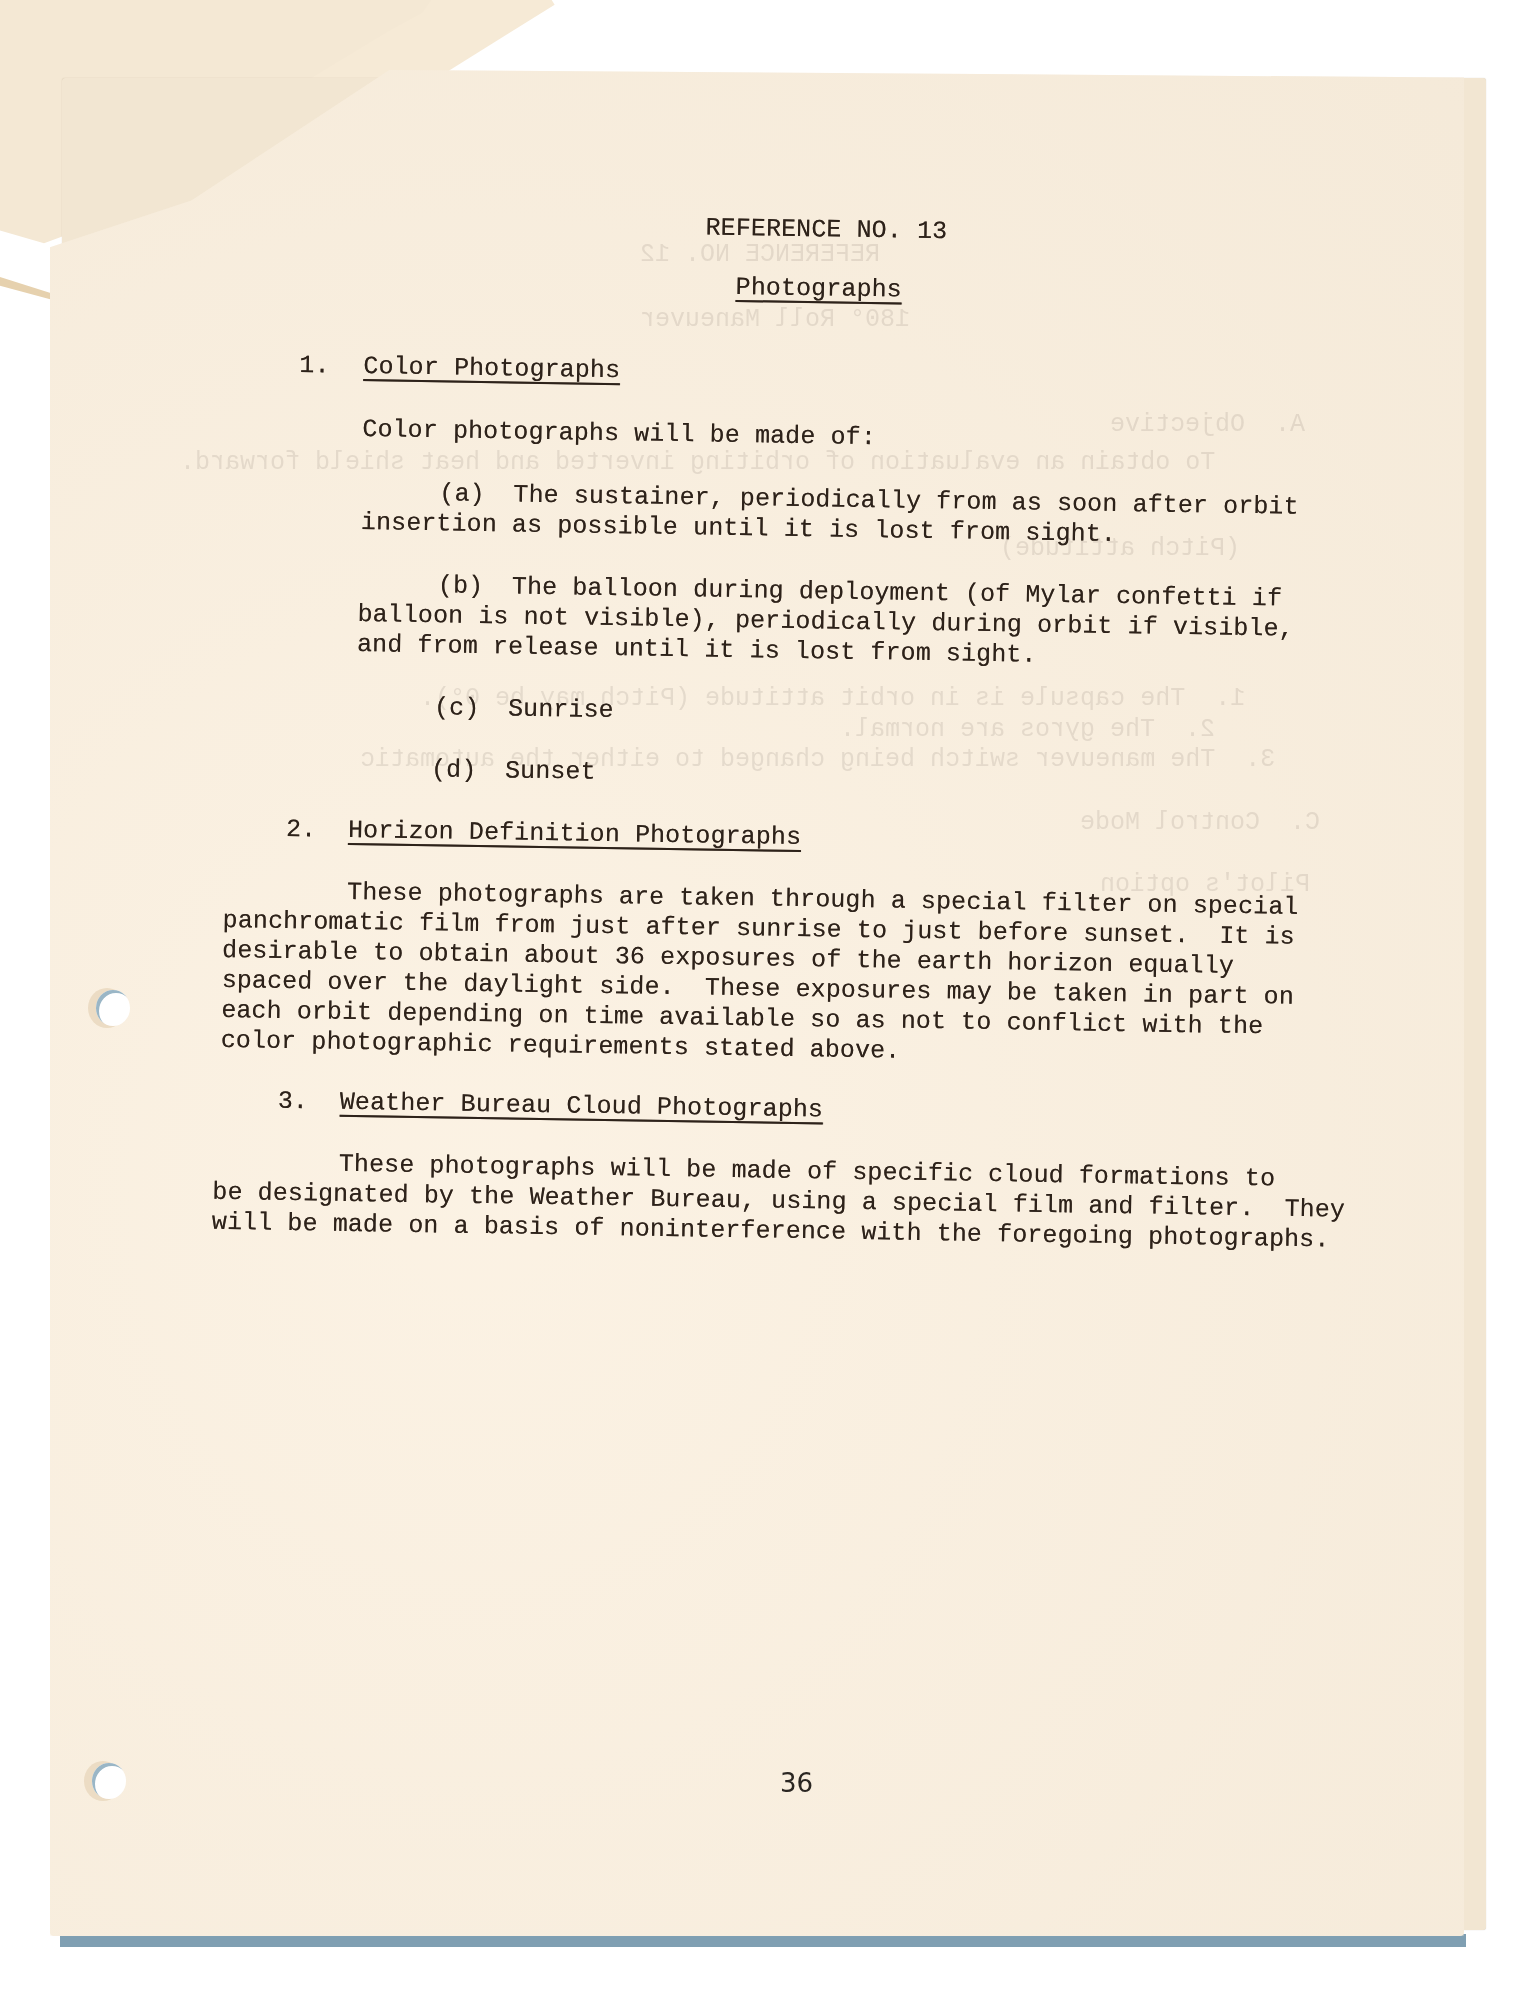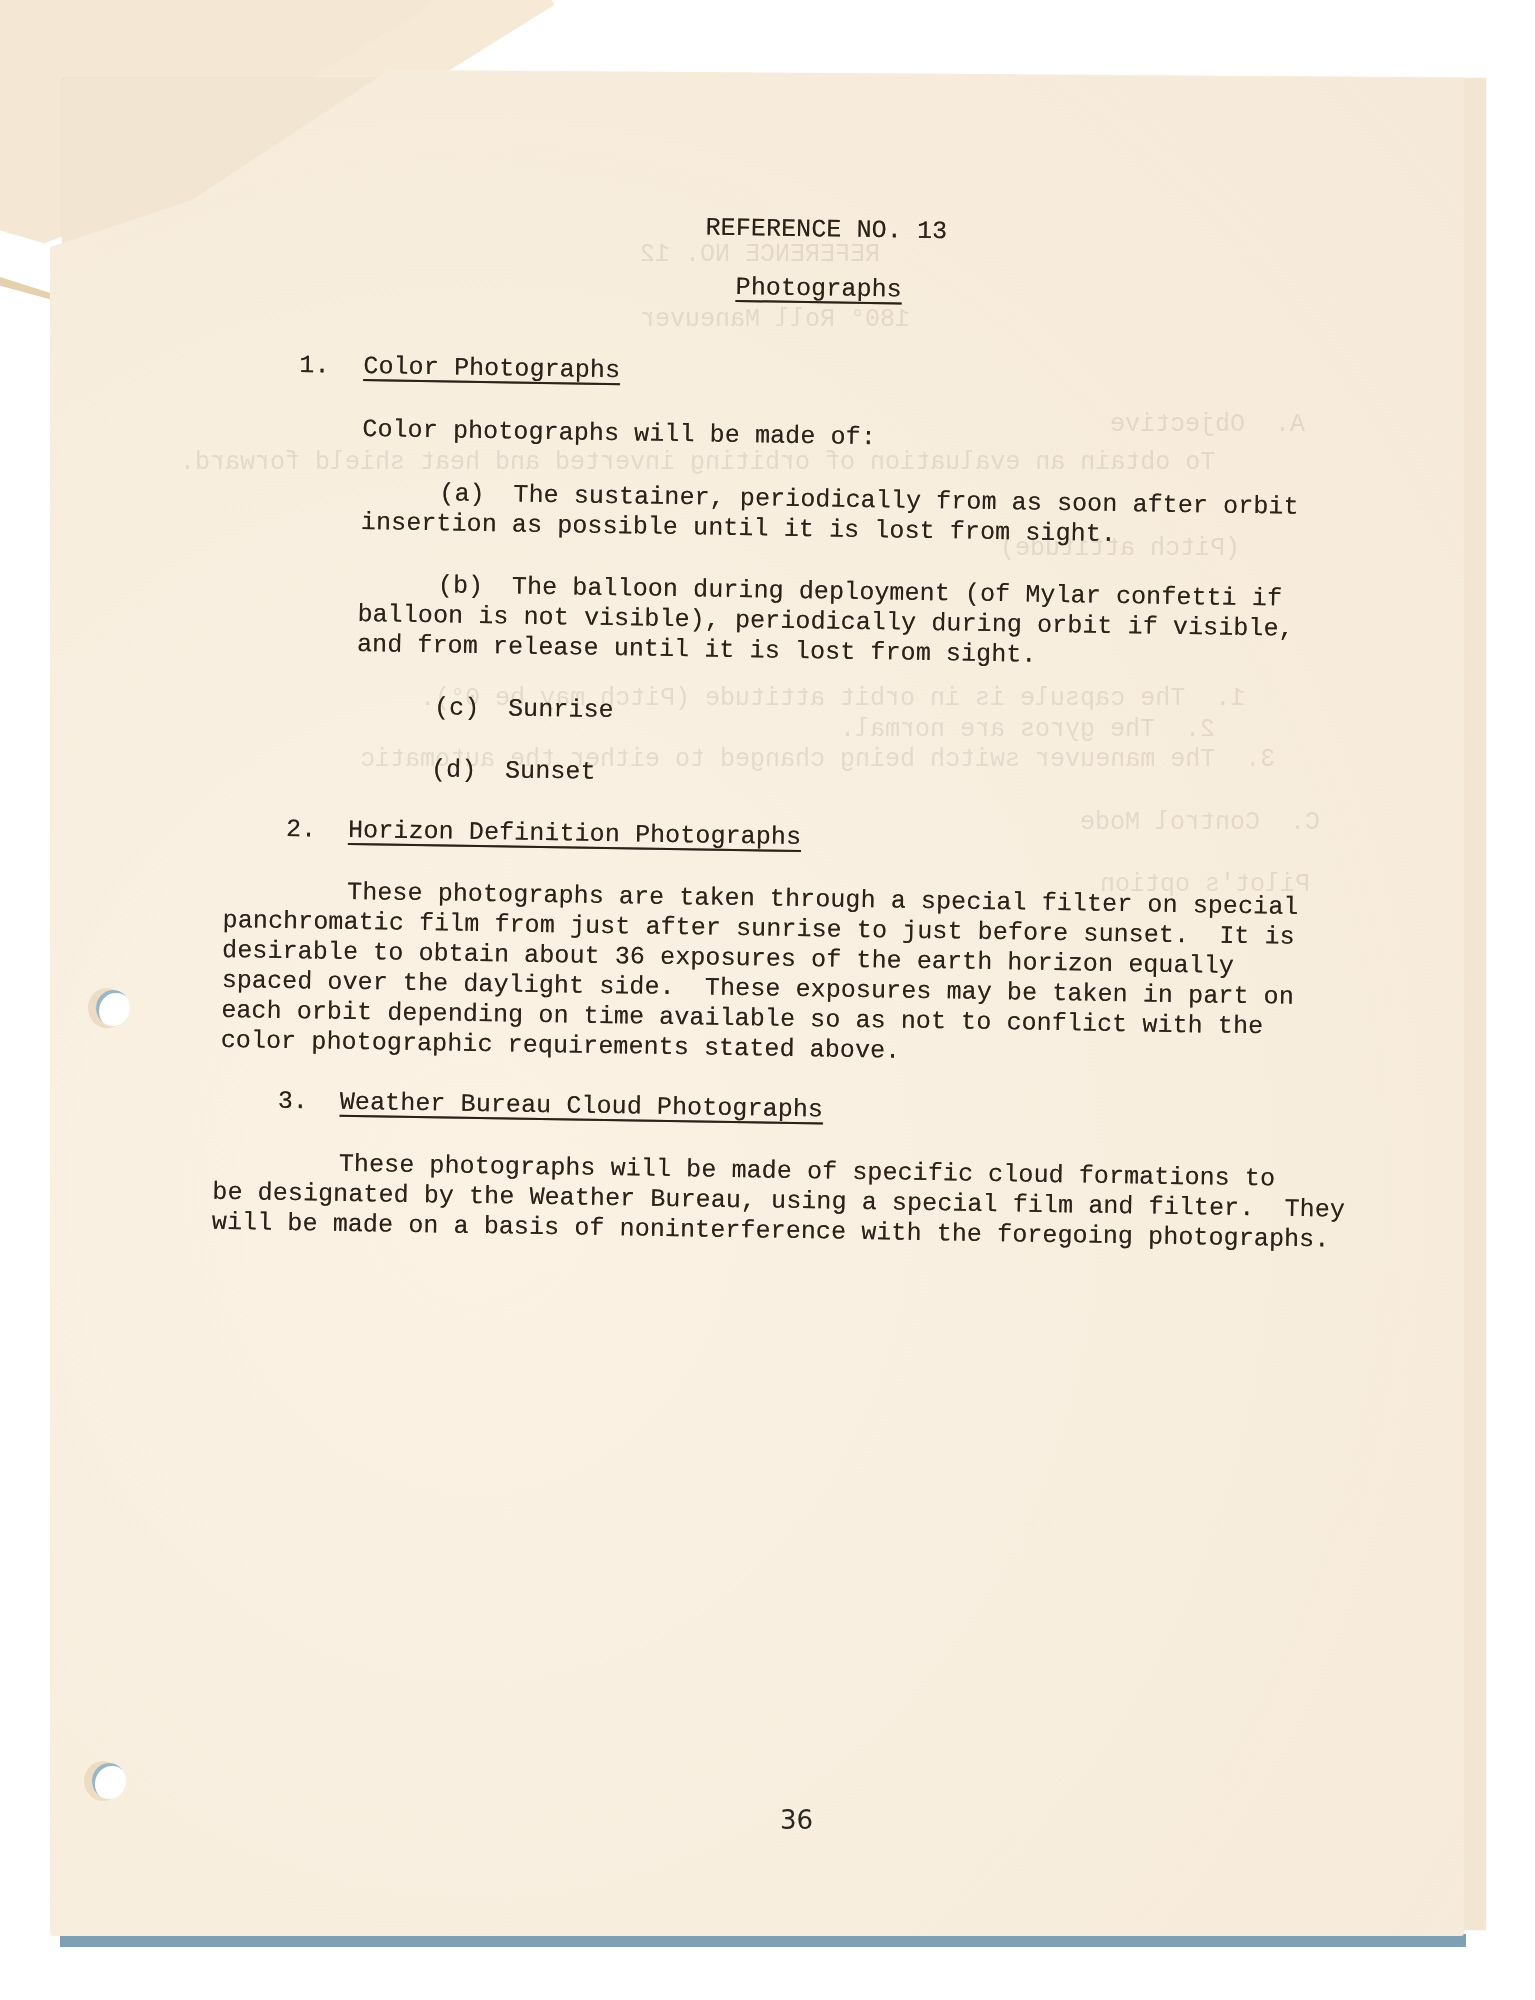--- a/index.html
+++ b/index.html
@@ -52,21 +52,21 @@
     position:absolute; white-space:pre; font-size:25px; line-height:30px;
     color:#2d221a; letter-spacing:0.1px;
     text-shadow:0 0 .6px rgba(40,25,15,.6);
   }
   .u { text-decoration:underline; text-decoration-thickness:2px; text-underline-offset:6px; }
   .ghost {
     position:absolute; white-space:pre; font-size:25px; line-height:30px;
     color:rgba(90,80,70,0.13); transform:scaleX(-1);
   }
   .page-number {
-    position:absolute; left:780px; top:1805px; font-family:"DejaVu Sans", sans-serif;
+    position:absolute; left:780px; top:1768px; font-family:"DejaVu Sans", sans-serif;
     font-size:26px; color:#2a2622;
   }
 </style>
 </head>
 <body>
 
 <div class="cover-sliver"></div>
 <div class="left-page">
 </div>
 <div style="position:absolute;left:0;top:0;width:440px;height:320px;background:#f4e8d4;clip-path:polygon(0 0, 98% 0, 96% 4%, 88% 10%, 70% 25%, 45% 45%, 20% 67%, 14% 74%, 10% 76%, 0 72%);"></div>

